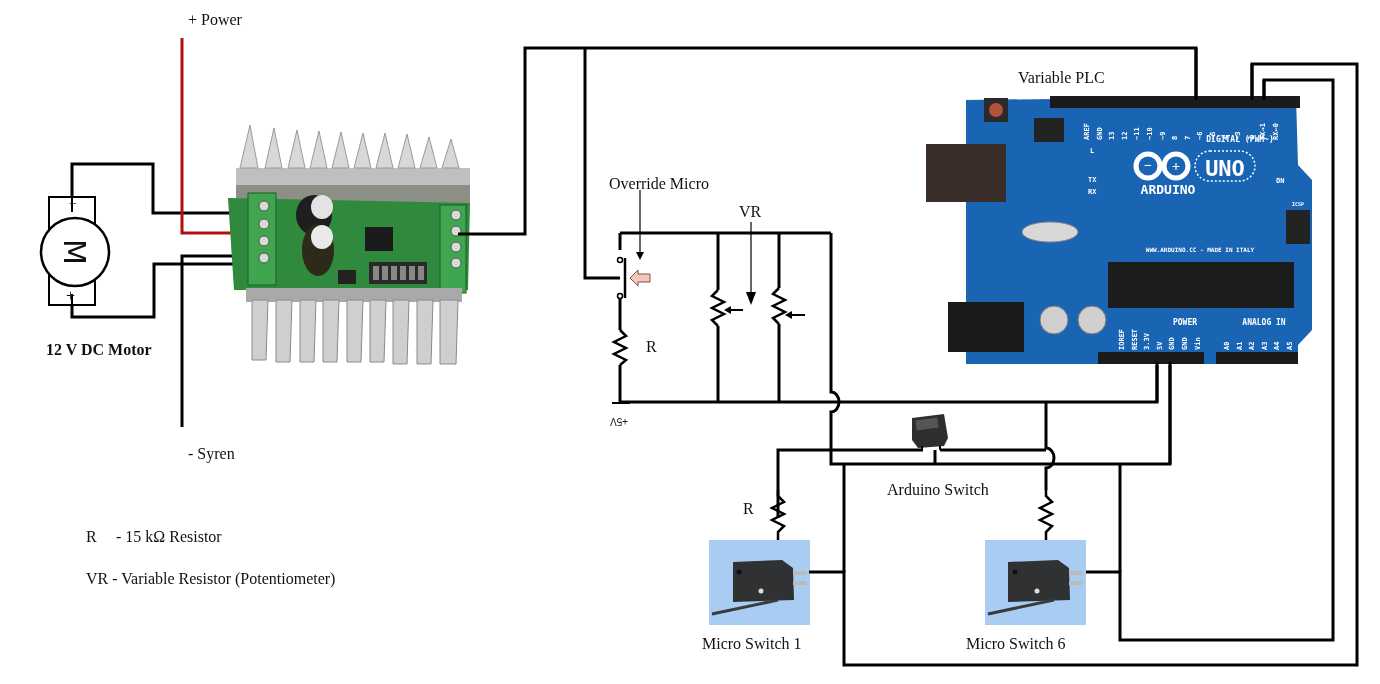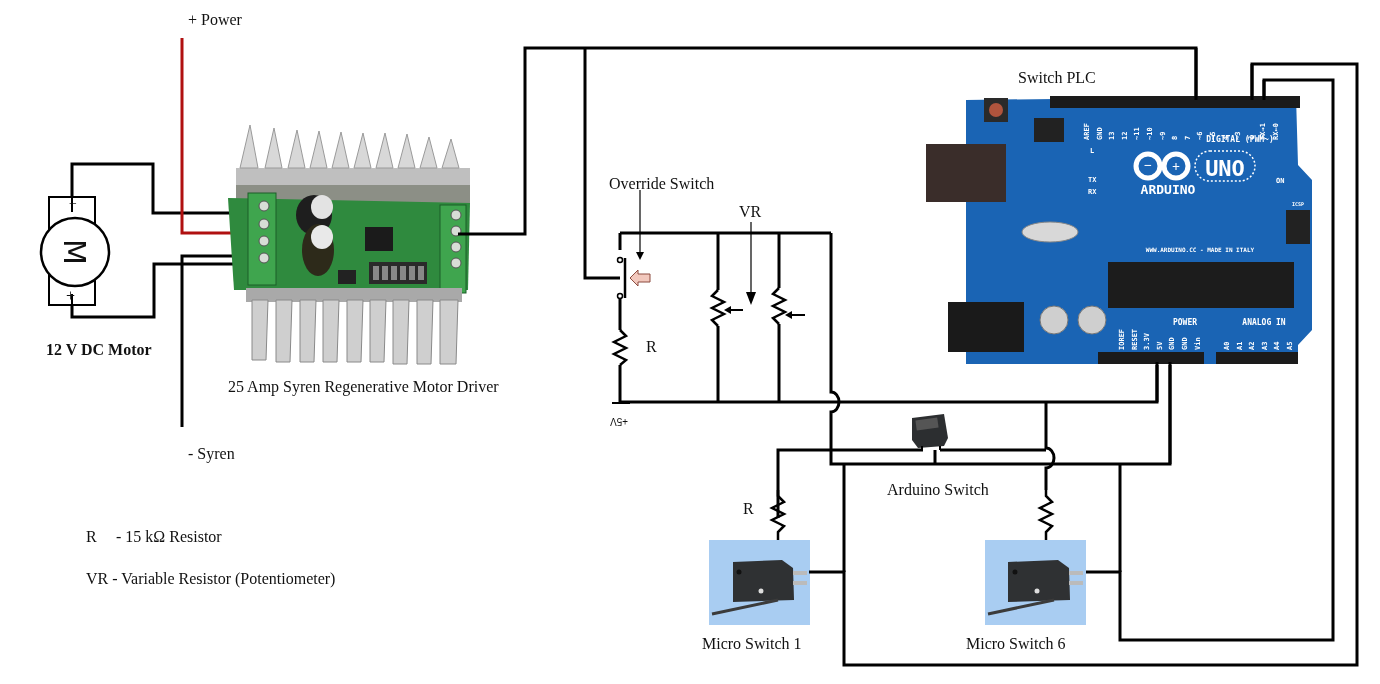--- a/index.html
+++ b/index.html
@@ -272,26 +272,25 @@
   <polyline class="wire" points="1157,362 1157,402"></polyline>
   <polyline class="wire" points="1170,362 1170,464"></polyline>
 </svg>
 
 <div class="lbl" style="left:188px;top:12px;text-align:right;">+ Power</div>
 <div class="lbl" style="left:188px;top:446px;">- Syren</div>
 <div class="lbl" style="left:61px;top:237px;font-size:30px;font-family:'DejaVu Sans',sans-serif;transform:rotate(90deg);">M</div>
 <div class="lbl" style="left:69px;top:197px;font-size:14px;">−</div>
 <div class="lbl" style="left:66px;top:288px;font-size:16px;">+</div>
 <div class="lbl" style="left:46px;top:342px;font-weight:bold;">12 V DC Motor</div>
-<div class="lbl" style="left:228px;top:379px;">25 Amp Syren Regenerative Motor Driver</div>
-<div class="lbl" style="left:609px;top:176px;">Override Switch</div>
+<div class="lbl" style="left:609px;top:176px;">Override Micro</div>
 <div class="lbl" style="left:739px;top:204px;">VR</div>
 <div class="lbl" style="left:646px;top:339px;">R</div>
 <div class="lbl" style="left:610px;top:416px;font-size:10px;font-family:'Liberation Sans',sans-serif;transform:rotate(180deg);">+5V</div>
-<div class="lbl" style="left:1018px;top:70px;">Switch PLC</div>
+<div class="lbl" style="left:1018px;top:70px;">Variable PLC</div>
 <div class="lbl" style="left:887px;top:482px;">Arduino Switch</div>
 <div class="lbl" style="left:743px;top:501px;">R</div>
 <div class="lbl" style="left:702px;top:636px;">Micro Switch 1</div>
 <div class="lbl" style="left:966px;top:636px;">Micro Switch 6</div>
 
 <div>
   <div class="lbl" style="left:86px;top:529px;">
     <span style="display:inline-block;width:30px;">R</span><span>- 15 kΩ Resistor</span>
   </div>
   <div class="lbl" style="left:86px;top:571px;">

